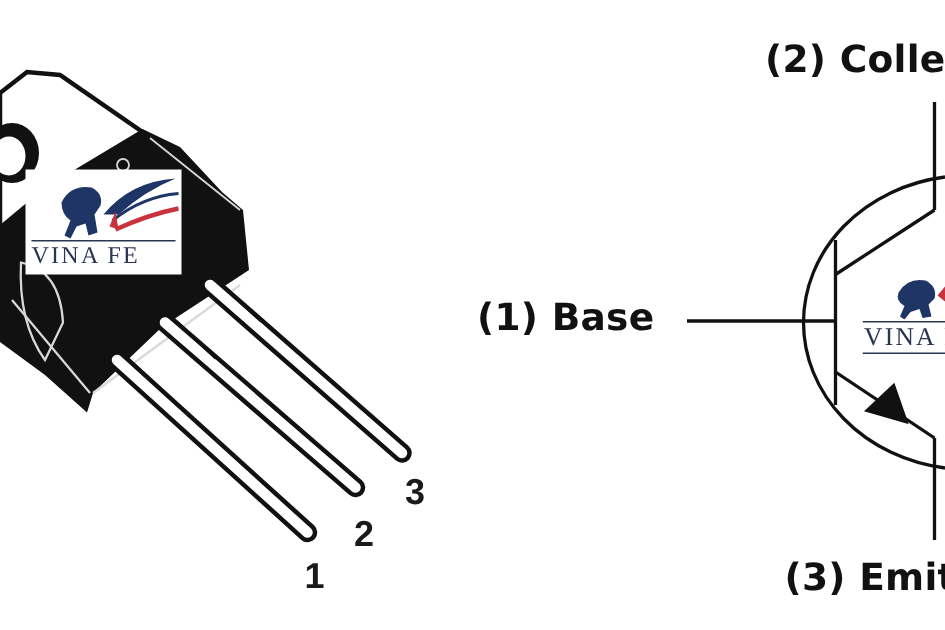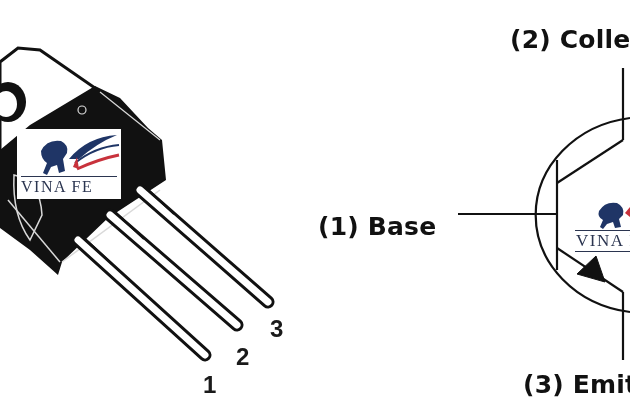--- a/index.html
+++ b/index.html
@@ -13,21 +13,21 @@
     .pin-num {
       position: absolute; font-family: "Liberation Sans", sans-serif;
       font-weight: bold; font-size: 24px; color: #1a1a1a; line-height: 1;
     }
     .term-label {
       position: absolute; font-family: "DejaVu Sans", sans-serif;
       font-weight: bold; font-size: 25px; color: #111; line-height: 1;
       white-space: nowrap; letter-spacing: 0.2px;
     }
     .logo {
-      position: absolute; background: #ffffff; overflow: hidden; margin-top: 16px;
+      position: absolute; background: #ffffff; overflow: hidden;
     }
     .logo-text {
       position: absolute; font-family: "Liberation Serif", serif;
       color: #2b3550; white-space: nowrap; letter-spacing: 1.5px;
     }
     .logo-rule { position: absolute; height: 1px; background: #2b3550; }
   </style>
 </head>
 <body>
 
@@ -77,21 +77,21 @@
       <line x1="623" y1="292" x2="623" y2="360"></line>
       <polygon points="605,282 577,274 596,256" fill="#111" stroke="#111" stroke-width="1"></polygon>
     </g>
   </svg>
 
   <div class="pin-num" style="left:203px; top:373px;">1</div>
   <div class="pin-num" style="left:236px; top:345px;">2</div>
   <div class="pin-num" style="left:270px; top:317px;">3</div>
 
   <div class="term-label" style="left:510px; top:27px;">(2) Collector</div>
-  <div class="term-label" style="left:318px; top:214px;">(1) Base</div>
+  <div class="term-label" style="left:318px; top:199px;">(1) Base</div>
   <div class="term-label" style="left:523px; top:372px;">(3) Emitter</div>
 
   <div class="logo" style="left:17px; top:113px; width:104px; height:70px;">
     <svg width="104" height="50" viewBox="0 0 104 50">
       <path d="M24 22 Q30 10 44 12 Q52 16 50 24 L46 30 L48 42 L42 44 L40 36 L34 38 L30 46 L26 44 L30 34 Q24 30 24 22 Z" fill="#1f3566"></path>
       <path d="M52 30 Q70 8 100 6 Q80 14 62 30 Z" fill="#1f3566"></path>
       <path d="M58 34 Q78 18 102 16" stroke="#1f3566" stroke-width="2" fill="none"></path>
       <path d="M60 40 Q82 30 102 26" stroke="#c8323c" stroke-width="3" fill="none"></path>
       <path d="M56 38 L60 28 L62 40 Z" fill="#c8323c"></path>
     </svg>

